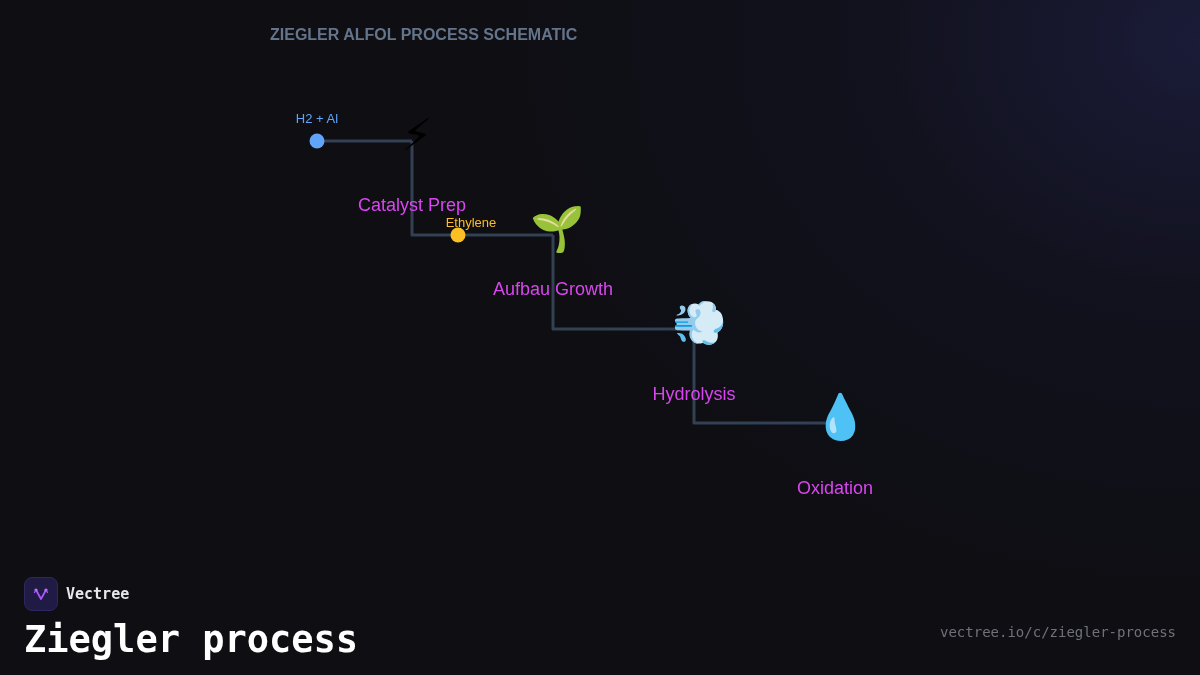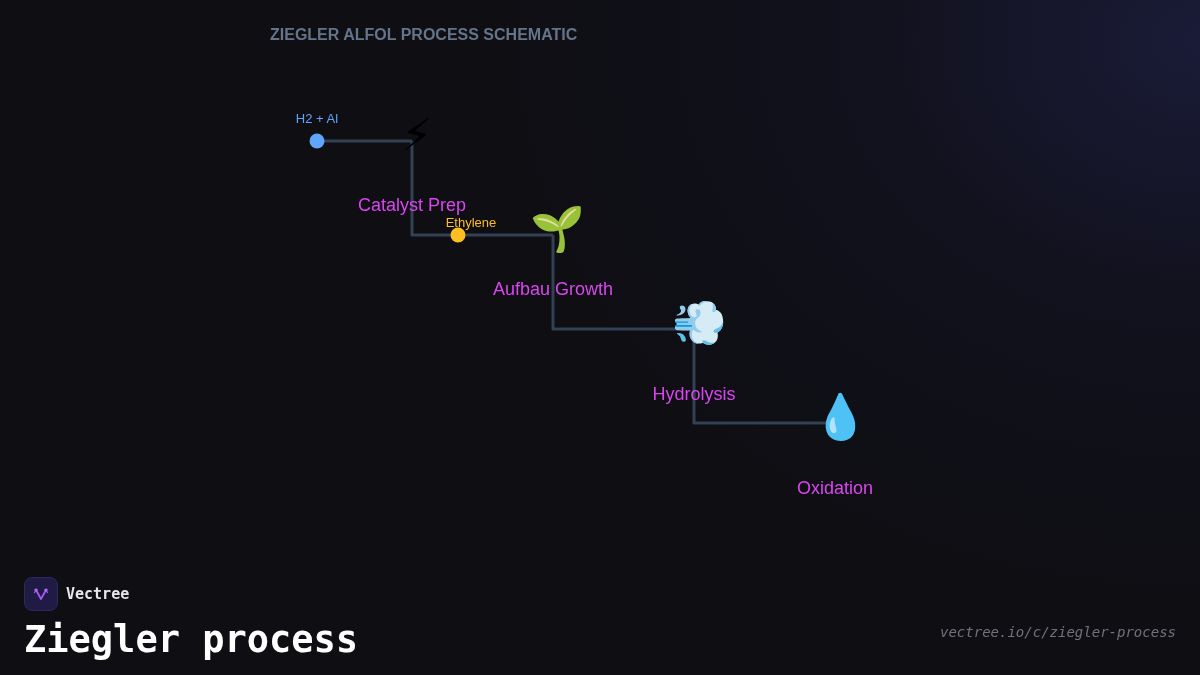--- a/index.html
+++ b/index.html
@@ -37,21 +37,21 @@
     }
     .brand-name {
       font-family: "DejaVu Sans Mono", monospace; font-weight: bold; font-size: 15px; color: #e5e7eb;
     }
     .page-title {
       position: absolute; left: 24px; top: 610px;
       font-family: "DejaVu Sans Mono", monospace; font-weight: bold; font-size: 37px; color: #ffffff; margin-top: 8px;
     }
     .url {
       position: absolute; right: 24px; top: 624px;
-      font-family: "DejaVu Sans Mono", monospace; font-size: 14px; color: #71717a; font-style: italic;
+      font-family: "DejaVu Sans Mono", monospace; font-size: 14px; color: #71717a;
     }
   </style>
 </head>
 <body>
 
 <div class="bg-glow"></div>
 
 <div class="diagram-title">ZIEGLER ALFOL PROCESS SCHEMATIC</div>
 
 <svg class="flow" width="1200" height="675">

